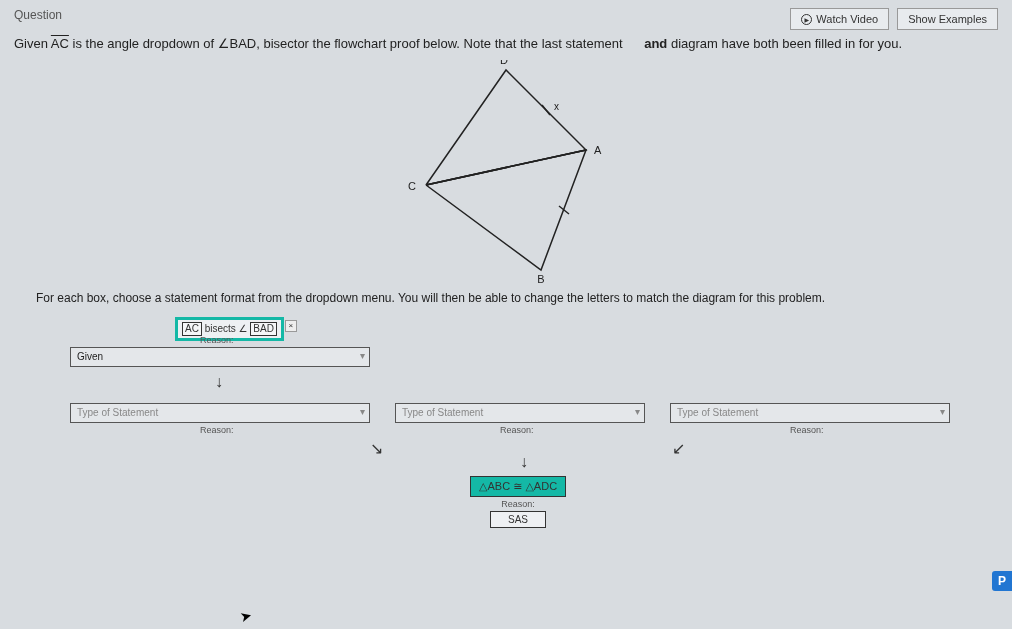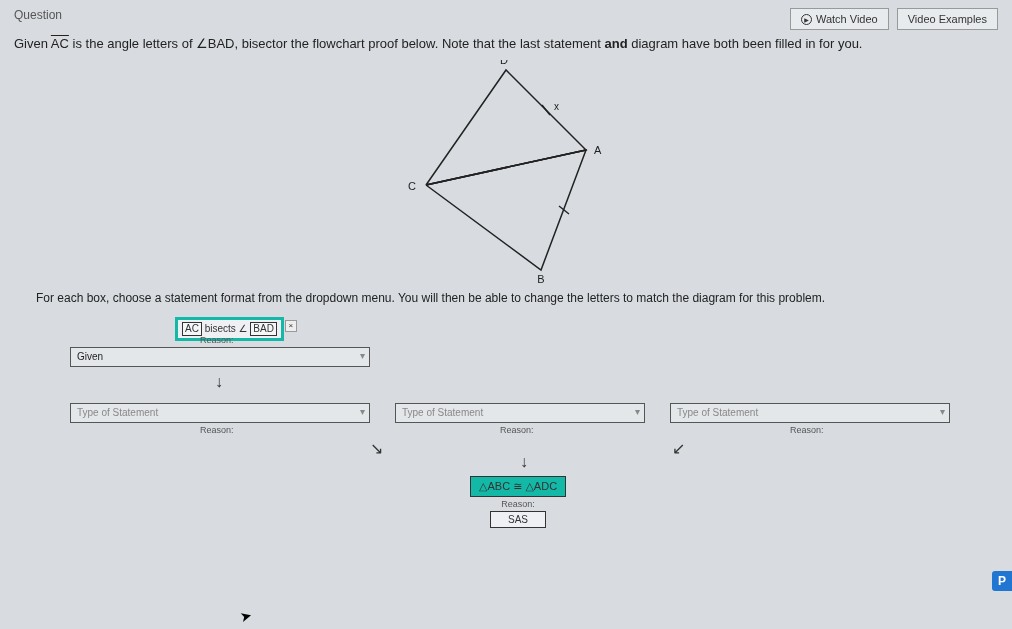--- a/index.html
+++ b/index.html
@@ -52,21 +52,21 @@
     }
     .prompt {
       font-size: 13px;
       color: #222;
       margin-top: 4px;
       line-height: 1.5;
     }
     .overline {
       text-decoration: overline;
     }
-    .strong { font-weight: bold; }
+    .strong { font-weight: bold; margin-left: 18px; }
     .diagram-zone {
       width: 100%;
       display: flex;
       justify-content: center;
       padding: 6px 0 2px;
     }
     .instruction {
       font-size: 12px;
       color: #222;
       padding: 4px 36px;
@@ -185,27 +185,27 @@
 
 <div class="top-area">
   <div class="header-row">
     <div class="question-label">Question</div>
     <div class="top-buttons">
       <div class="top-button">
         <span class="play-circle">▶</span>
         <span>Watch Video</span>
       </div>
       <div class="top-button">
-        <span>Video Examples</span>
+        <span>Show Examples</span>
       </div>
     </div>
   </div>
 
   <div class="prompt">
-    <span>Given </span><span class="overline">AC</span><span> is the angle letters of </span><span>∠</span><span class="italic">BAD</span><span>, bisector the flowchart proof below. Note that the last statement </span><span class="strong">and</span><span> diagram have both been filled in for you.</span>
+    <span>Given </span><span class="overline">AC</span><span> is the angle dropdown of </span><span>∠</span><span class="italic">BAD</span><span>, bisector the flowchart proof below. Note that the last statement </span><span class="strong">and</span><span> diagram have both been filled in for you.</span>
   </div>
 </div>
 
 <div class="diagram-zone">
   <svg width="260" height="225" viewBox="0 0 260 225">
     <polyline points="50,125 130,10 210,90 50,125" fill="none" stroke="#222" stroke-width="1.5"></polyline>
     <polyline points="50,125 165,210 210,90 50,125" fill="none" stroke="#222" stroke-width="1.5"></polyline>
     <line x1="50" y1="125" x2="210" y2="90" stroke="#222" stroke-width="1.5"></line>
 
     <line x1="166" y1="45" x2="174" y2="55" stroke="#222" stroke-width="1.5"></line>

